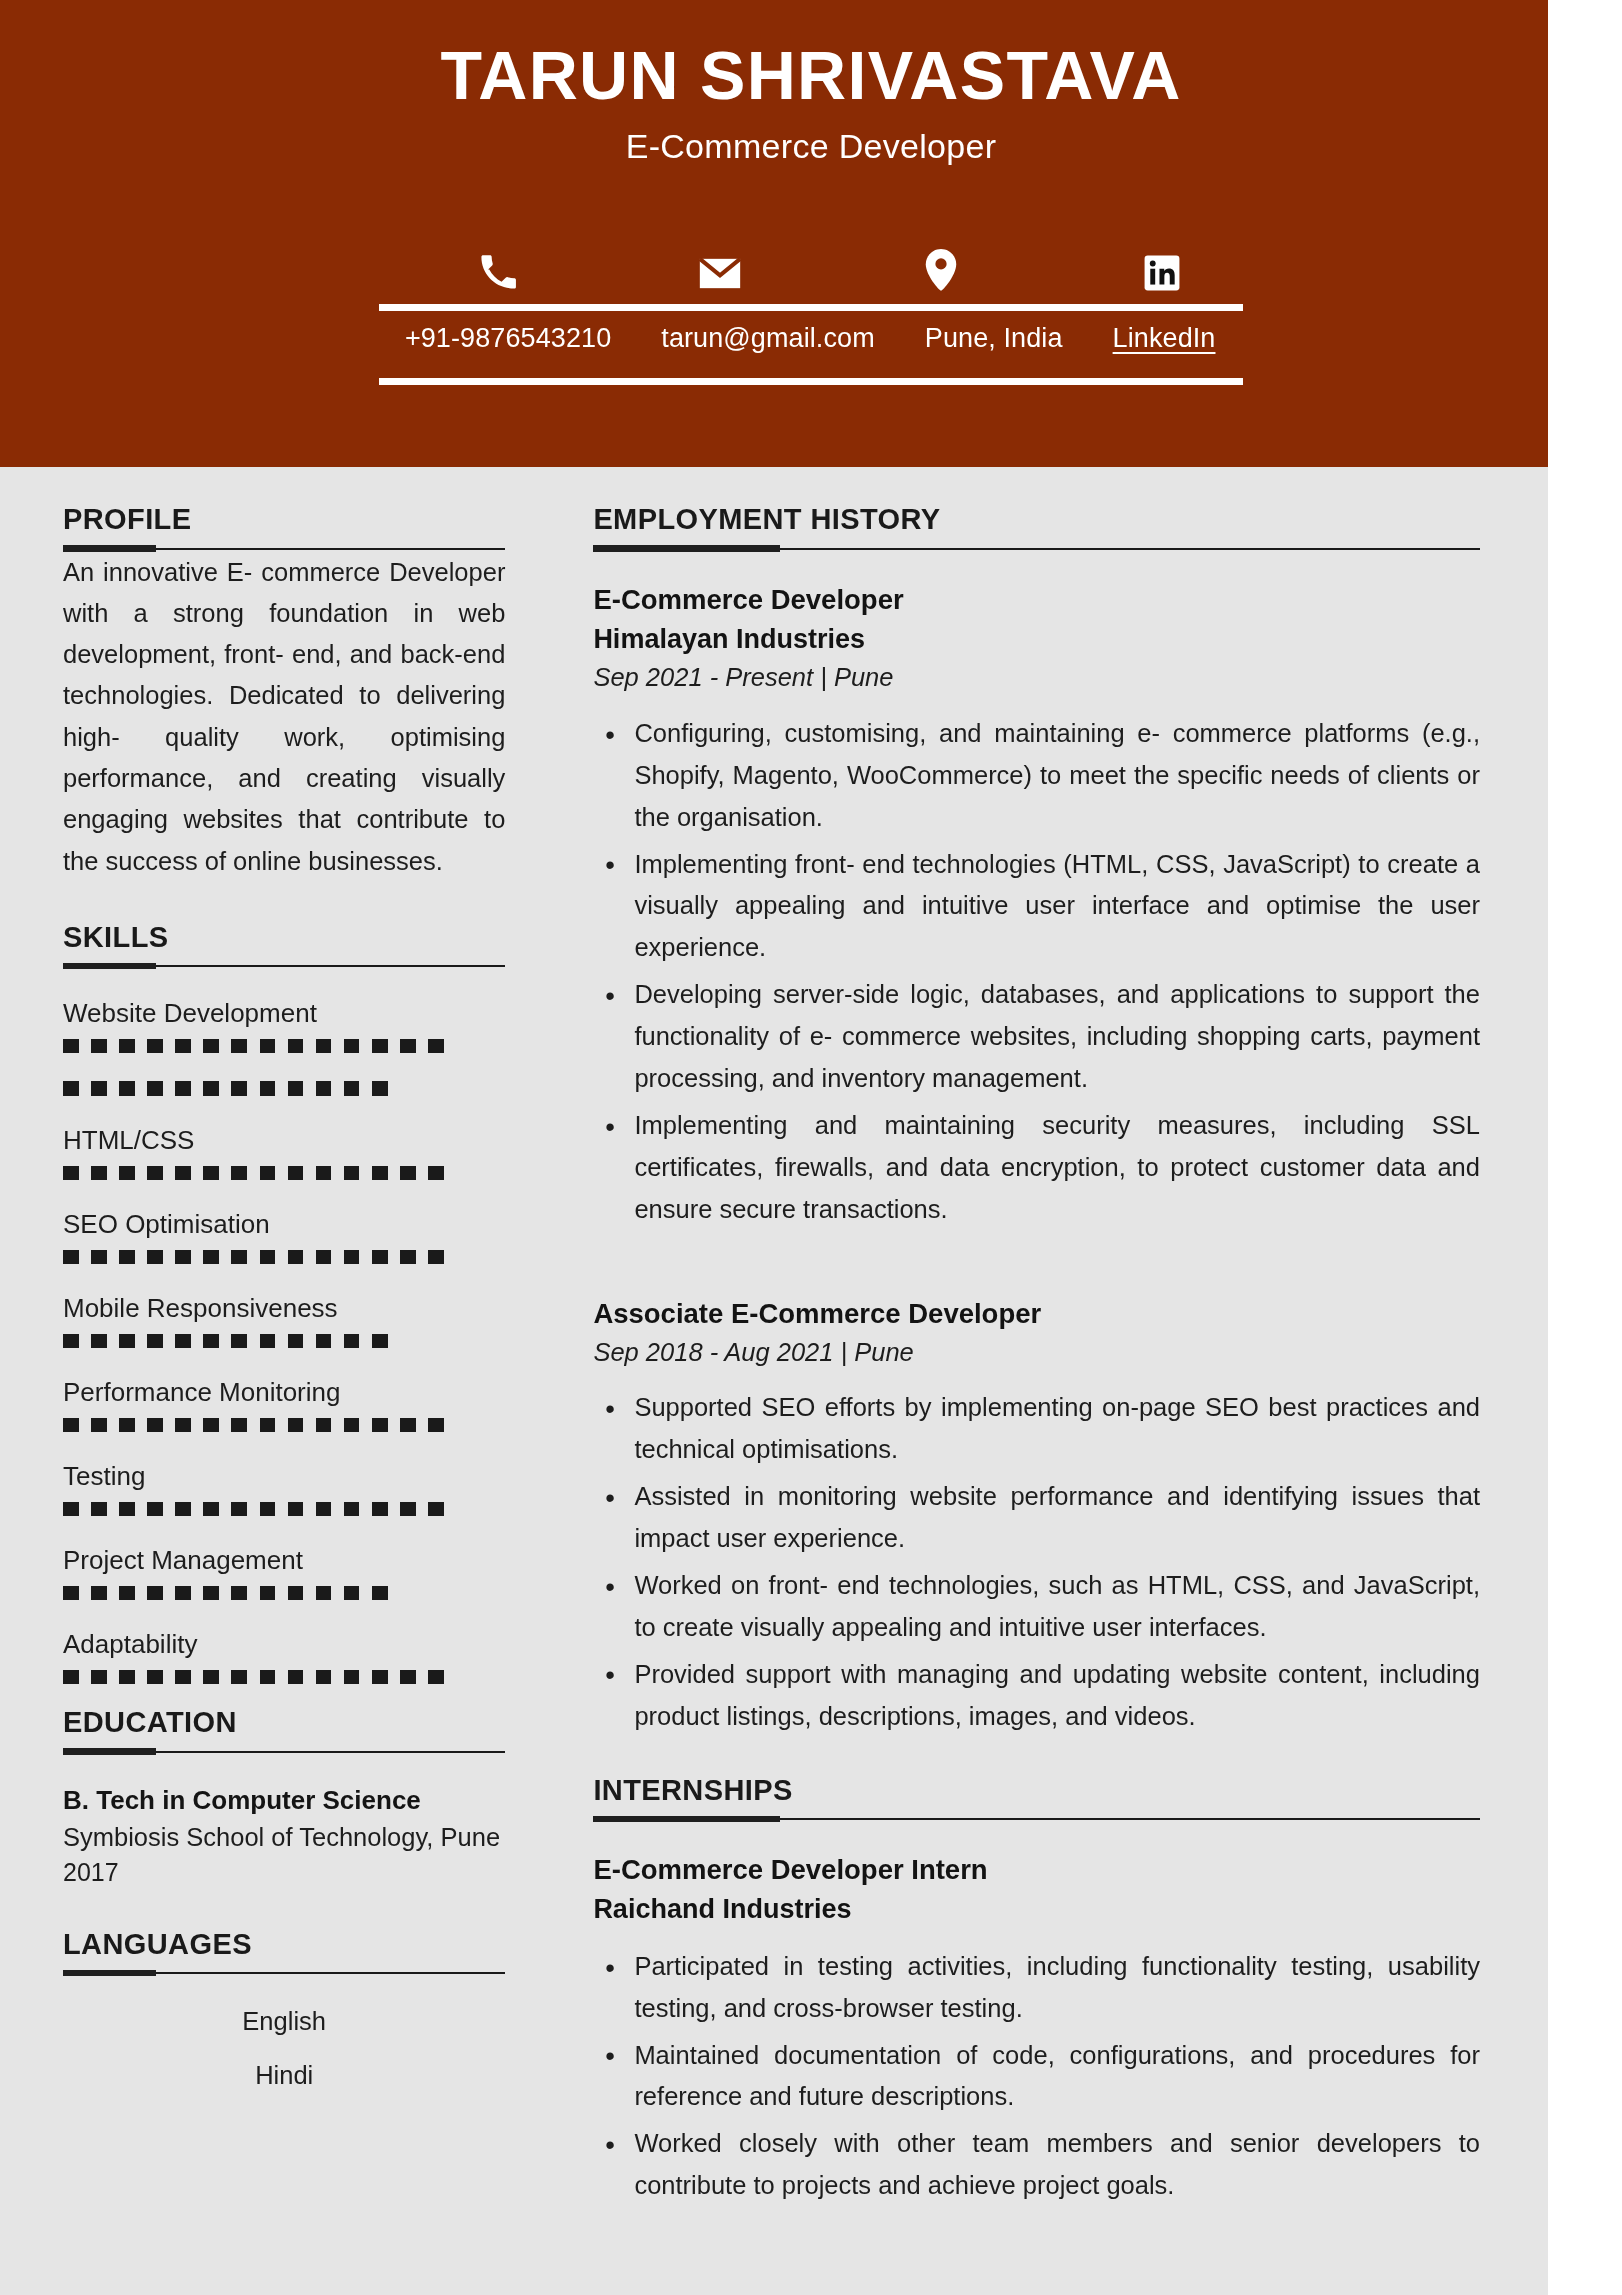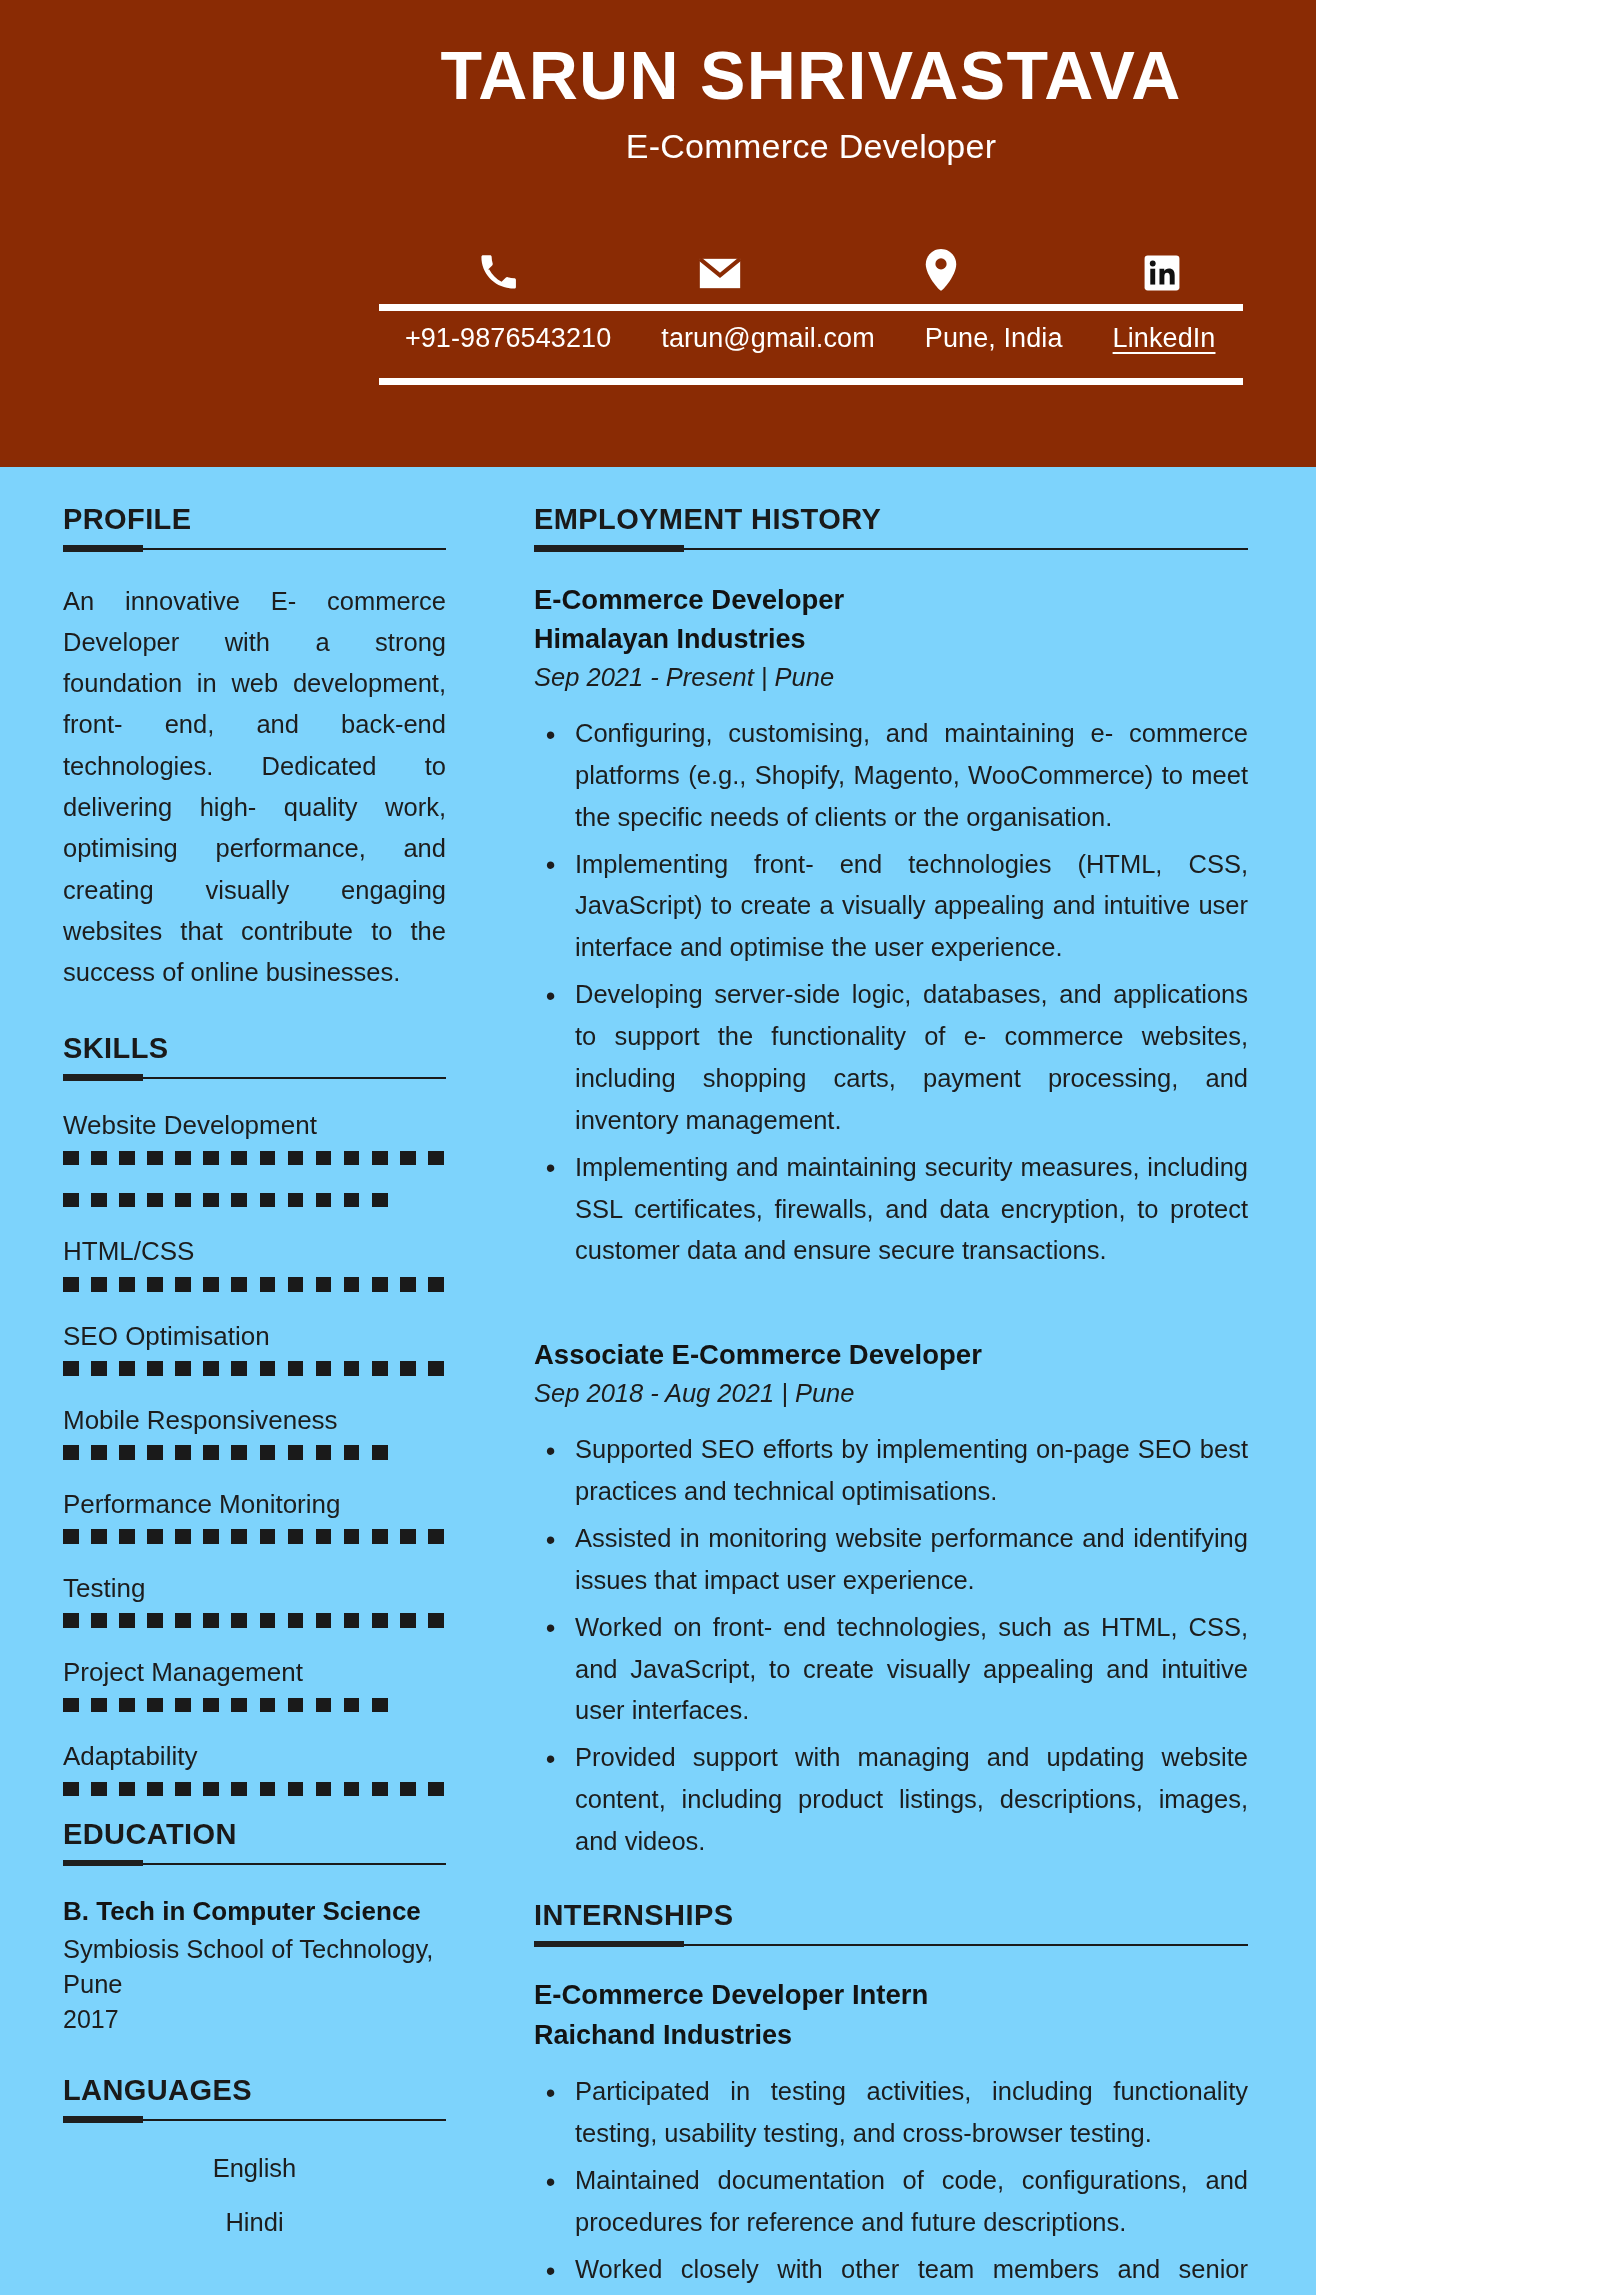--- a/index.html
+++ b/index.html
@@ -3,21 +3,21 @@
 <meta charset="utf-8">
 <style>
   * { margin:0; padding:0; box-sizing:border-box; }
   html,body { background:#ffffff; }
   body {
     width:1622px; height:2295px;
     font-family:"Liberation Sans", sans-serif;
     color:#1a1a1a;
     -webkit-font-smoothing:antialiased;
   }
-  .page { position:relative; width:1316px; height:2295px; background:#7dd3fc; overflow:hidden; }
+  .page { position:relative; width:1548px; height:2295px; background:#e5e5e5; overflow:hidden; }
 
   
   .header {
     width:1622px; height:467px;
     background:#8a2b04;
     color:#ffffff;
     display:flex; flex-direction:column; align-items:center;
     padding-top:38px;
   }
   .name {
@@ -54,21 +54,21 @@
   .sec-title {
     font-size:29px; font-weight:700; letter-spacing:0.4px;
     color:#1a1a1a; line-height:1.0;
   }
   .sec-rule { position:relative; margin-top:11px; height:6.5px; width:100%; }
   .sec-rule::before { content:""; position:absolute; left:0; top:2.6px; width:100%; height:2px; background:#1a1a1a; }
   .sec-rule::after  { content:""; position:absolute; left:0; top:0;  width:21%;  height:6.5px; background:#1f1f1f; }
 
   
   .profile-text {
-    margin-top:29px; font-size:25.5px; line-height:1.62;
+    font-size:25.5px; line-height:1.62;
     text-align:justify; text-justify:inter-word; color:#1d1d1d;
   }
   .skills-wrap { margin-top:27.5px; }
   .skill { margin-bottom:24px;margin-top:28px; }
   .skill-name { font-size:26px; line-height:1.25; color:#1d1d1d; }
   .skill-bar { margin-top:9.2px; height:14.4px; display:flex; gap:0; overflow:hidden; width:383px; }
   .skill-bar i { display:block; height:14.4px; width:15.7px; background:#1a1a1a; margin-right:12.4px; flex:0 0 auto; }
 
   .edu-block { margin-top:29px; }
   .edu-degree { font-size:26px; font-weight:700; line-height:1.3; color:#141414; }

